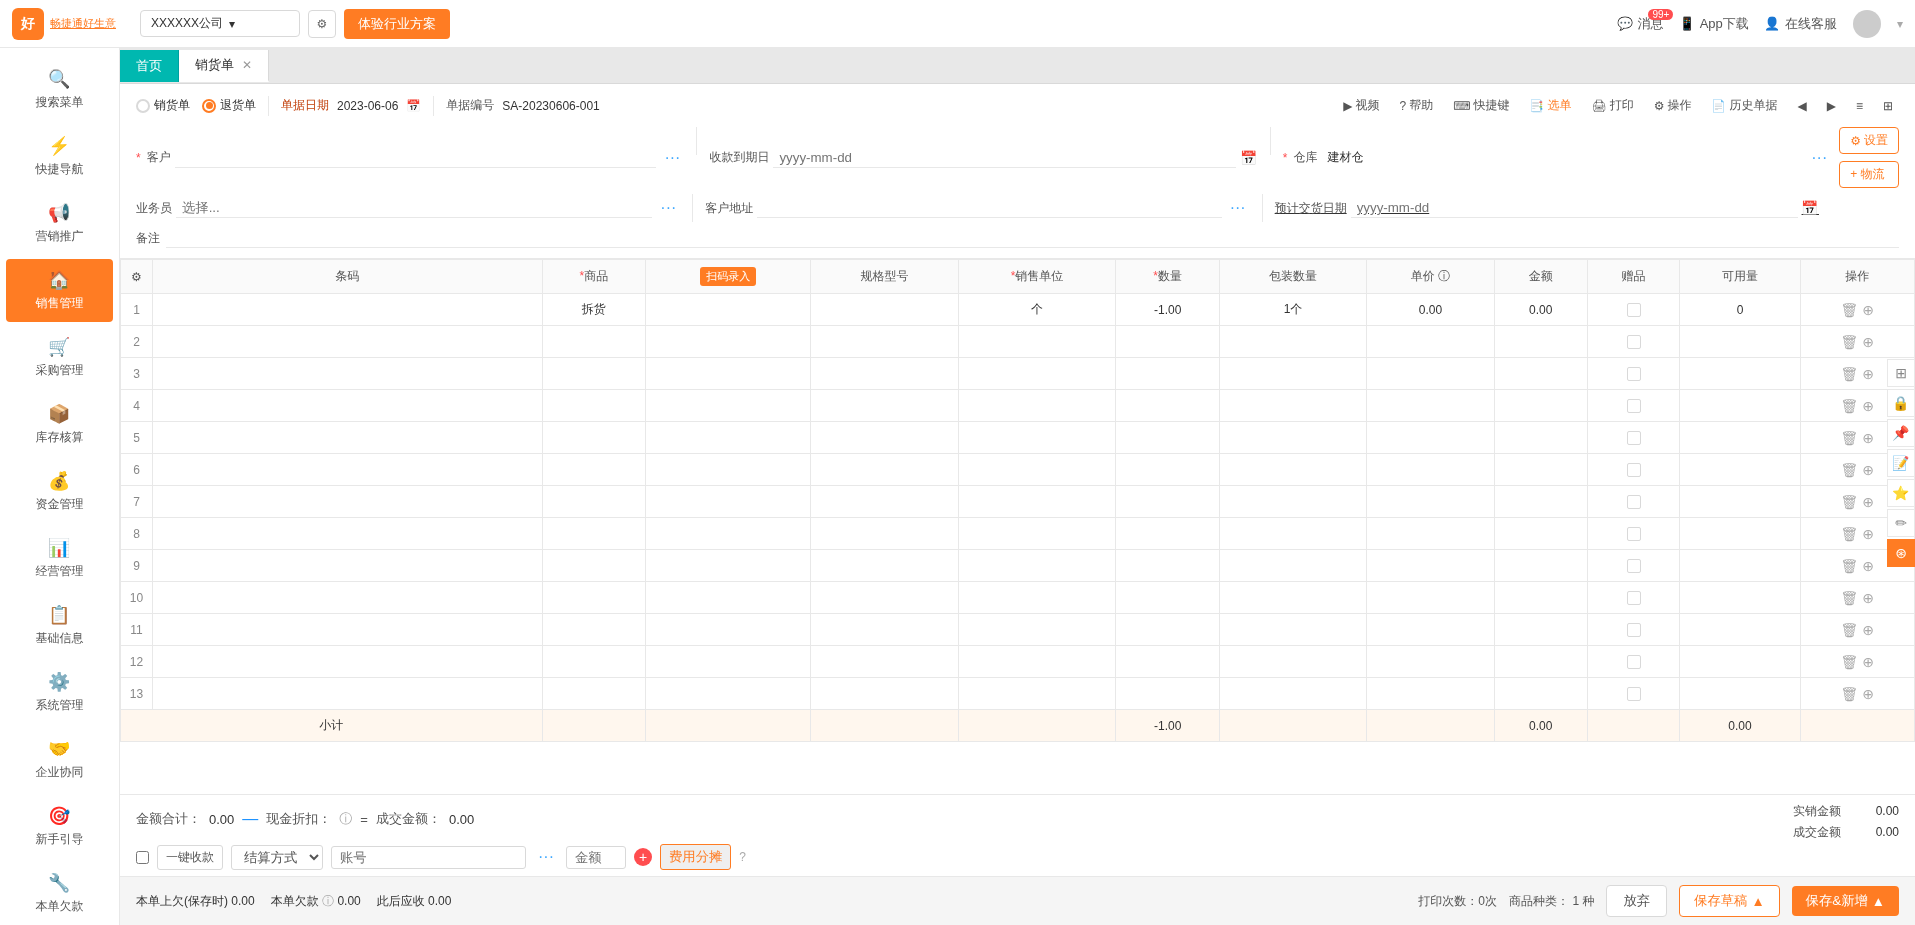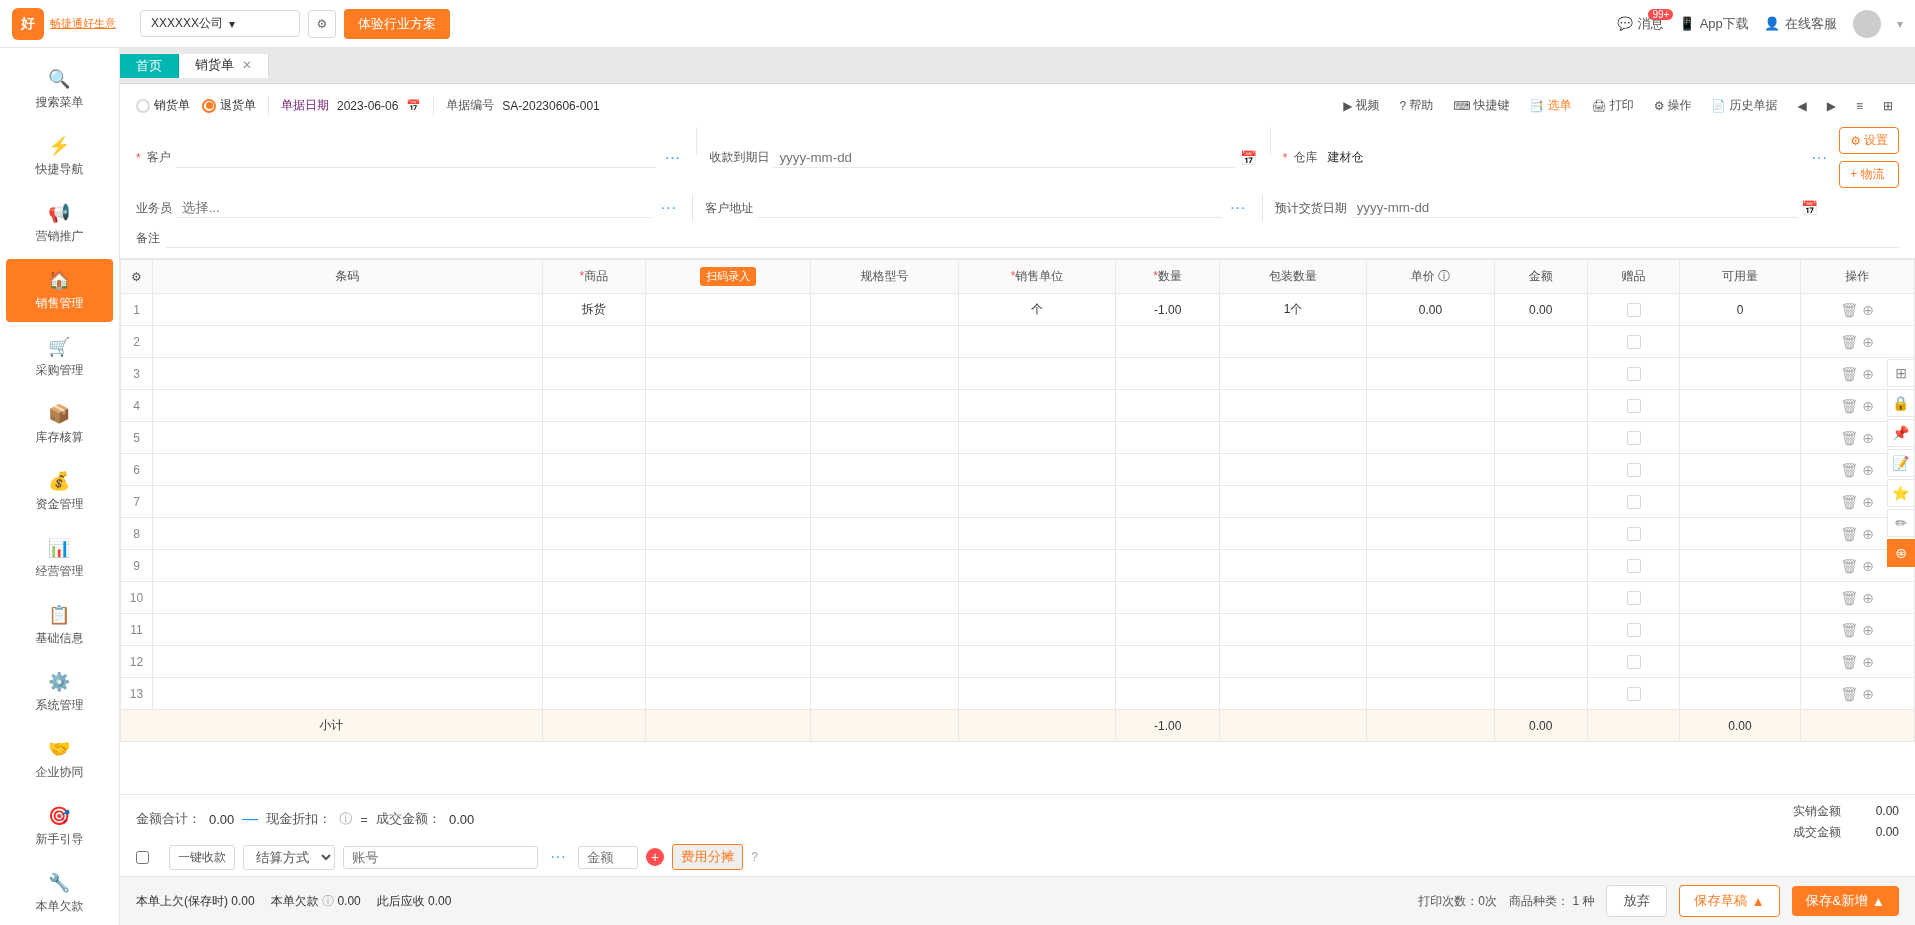--- a/index.html
+++ b/index.html
@@ -32,35 +32,35 @@
     .sidebar { width: 120px; background: #fff; border-right: 1px solid #e8e8e8; display:flex; flex-direction:column; padding: 8px 0; overflow-y:auto; }
     .sidebar-item { display:flex; flex-direction:column; align-items:center; padding: 10px 6px; cursor:pointer; color:#555; gap:4px; font-size:12px; border-radius:4px; margin: 2px 6px; }
     .sidebar-item.active { background:#ff7c23; color:#fff; }
     .sidebar-icon { font-size:18px; }
 
     
     .right-panel { flex:1; display:flex; flex-direction:column; overflow:hidden; }
 
     
     .tab-bar { display:flex; align-items:center; background:#e8e8e8; height:36px; padding: 0 0; border-bottom:1px solid #d9d9d9; }
-    .tab-item { display:flex; align-items:center; gap:6px; padding: 0 16px; height:24px; cursor:pointer; font-size:13px; color:#555; background:#e8e8e8; border-right:1px solid #d9d9d9; }
+    .tab-item { display:flex; align-items:center; gap:6px; padding: 0 16px; height:32px; cursor:pointer; font-size:13px; color:#555; background:#e8e8e8; border-right:1px solid #d9d9d9; }
     .tab-item.active { background:#fff; color:#333; border-bottom:2px solid #fff; }
     .tab-home { background:#00b8b0; color:#fff; border-right:1px solid #00a0a0; }
     .tab-close { color:#999; font-size:12px; margin-left:2px; }
 
     
     .form-area { background:#fff; padding: 10px 16px; border-bottom: 1px solid #e8e8e8; }
     .form-toolbar { display:flex; align-items:center; gap:8px; margin-bottom:10px; }
     .radio-group { display:flex; align-items:center; gap:12px; }
     .radio-item { display:flex; align-items:center; gap:4px; cursor:pointer; }
     .radio-circle { width:14px; height:14px; border-radius:50%; border:2px solid #d9d9d9; display:flex; align-items:center; justify-content:center; }
     .radio-circle.checked { border-color:#ff7c23; }
     .radio-dot { width:7px; height:7px; background:#ff7c23; border-radius:50%; }
     .form-divider { width:1px; height:20px; background:#e8e8e8; margin:0 4px; }
-    .date-label { color:#701a75; }
+    .date-label { color:#c2410c; }
     .date-value { font-weight:500; }
     .doc-label { color:#555; }
     .doc-value { font-weight:500; }
     .toolbar-right { margin-left:auto; display:flex; align-items:center; gap:8px; }
     .toolbar-btn { display:flex; align-items:center; gap:3px; color:#555; cursor:pointer; font-size:12px; padding:3px 6px; border-radius:3px; }
     .toolbar-btn.highlight { color:#ff7c23; }
     .field-group { display:flex; align-items:center; gap:6px; flex:1; }
     .field-label { color:#555; white-space:nowrap; }
     .field-required { color:#ff4d4f; margin-right:2px; }
     .field-input { flex:1; border:none; border-bottom:1px solid #e8e8e8; padding:3px 6px; outline:none; color:#333; min-width:80px; }
@@ -88,21 +88,21 @@
     .custom-checkbox { width:14px; height:14px; border:1px solid #d9d9d9; border-radius:2px; background:#fff; }
 
     
     .bottom-bar { background:#fff; border-top:1px solid #e8e8e8; padding:6px 16px; }
     .amount-row { display:flex; align-items:center; gap:8px; font-size:13px; margin-bottom:6px; }
     .amount-label { color:#555; }
     .amount-value { color:#333; font-weight:500; }
     .minus-icon { color:#1890ff; font-size:16px; }
     .equals-icon { color:#555; }
     .payment-row { display:flex; align-items:center; gap:8px; font-size:12px; }
-    .one-click-btn { border:1px solid #d9d9d9; border-radius:3px; padding:3px 8px; cursor:pointer; color:#555; display:flex; gap:4px;margin-left:12px; }
+    .one-click-btn { border:1px solid #d9d9d9; border-radius:3px; padding:3px 8px; cursor:pointer; color:#555; display:flex; gap:4px; }
     .settle-select { border:1px solid #d9d9d9; border-radius:3px; padding:3px 8px; color:#555; background:#fff; }
     .account-input { border:1px solid #d9d9d9; border-radius:3px; padding:3px 8px; color:#555; min-width:80px; }
     .amount-input { border:1px solid #d9d9d9; border-radius:3px; padding:3px 8px; color:#555; width:60px; }
     .add-btn { background:#ff4d4f; color:#fff; border:none; border-radius:50%; width:18px; height:18px; display:flex; align-items:center; justify-content:center; cursor:pointer; font-size:14px; }
     .fee-split-btn { border:1px solid #ff7c23; color:#ff7c23; border-radius:3px; padding:3px 8px; cursor:pointer; }
     .help-icon { color:#aaa; cursor:pointer; }
 
     
     .footer-bar { background:#f5f5f5; border-top:1px solid #e8e8e8; padding:8px 16px; display:flex; align-items:center; gap:16px; font-size:12px; }
     .footer-item { color:#555; }
@@ -322,21 +322,21 @@
           <input class="field-input" type="text" style="flex: 1 1 0%; border-top: none; border-right: none; border-left: none; border-image: initial; border-bottom: 1px solid rgb(232, 232, 232); outline: none; padding: 2px 6px;" placeholder="选择...">
           <span class="field-dots">···</span>
         </div>
         <div class="field-sep"></div>
         <div class="field-group" style="flex:2; align-items:center; gap:4px;">
           <span class="field-label">客户地址</span>
           <input class="field-input" type="text" style="flex: 1 1 0%; border-top: none; border-right: none; border-left: none; border-image: initial; border-bottom: 1px solid rgb(232, 232, 232); outline: none; padding: 2px 6px;">
           <span class="field-dots">···</span>
         </div>
         <div class="field-sep"></div>
-        <div class="field-group" style="flex:2; align-items:center; gap:4px;">
+        <div class="field-group" style="flex:2; align-items:center; gap:4px;text-decoration:underline;">
           <span class="field-label">预计交货日期</span>
           <input class="field-input" type="text" style="flex: 1 1 0%; border-top: none; border-right: none; border-left: none; border-image: initial; border-bottom: 1px solid rgb(232, 232, 232); outline: none; padding: 2px 6px;" placeholder="yyyy-mm-dd">
           <span class="date-picker-icon">📅</span>
         </div>
         <div style="width:80px;"></div>
       </div>
 
       <div class="remark-row">
         <span class="field-label">备注</span>
         <input type="text" style="flex: 1 1 0%; border-top: none; border-right: none; border-left: none; border-image: initial; border-bottom: 1px solid rgb(232, 232, 232); outline: none; padding: 2px 6px; width: calc(100% - 40px);">

